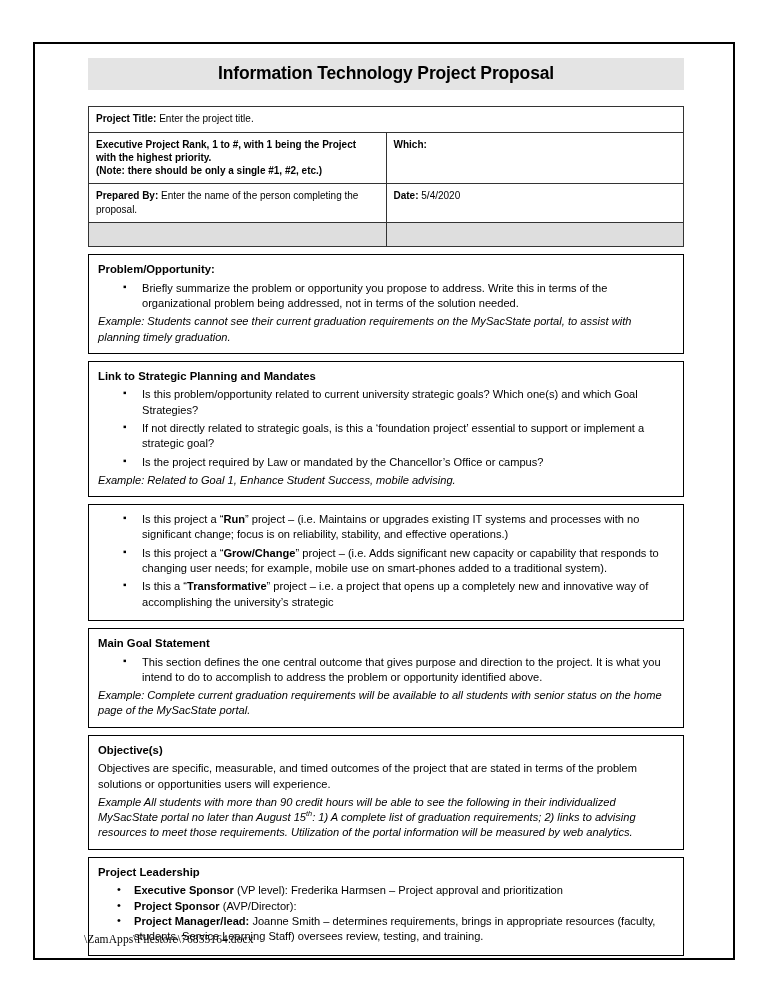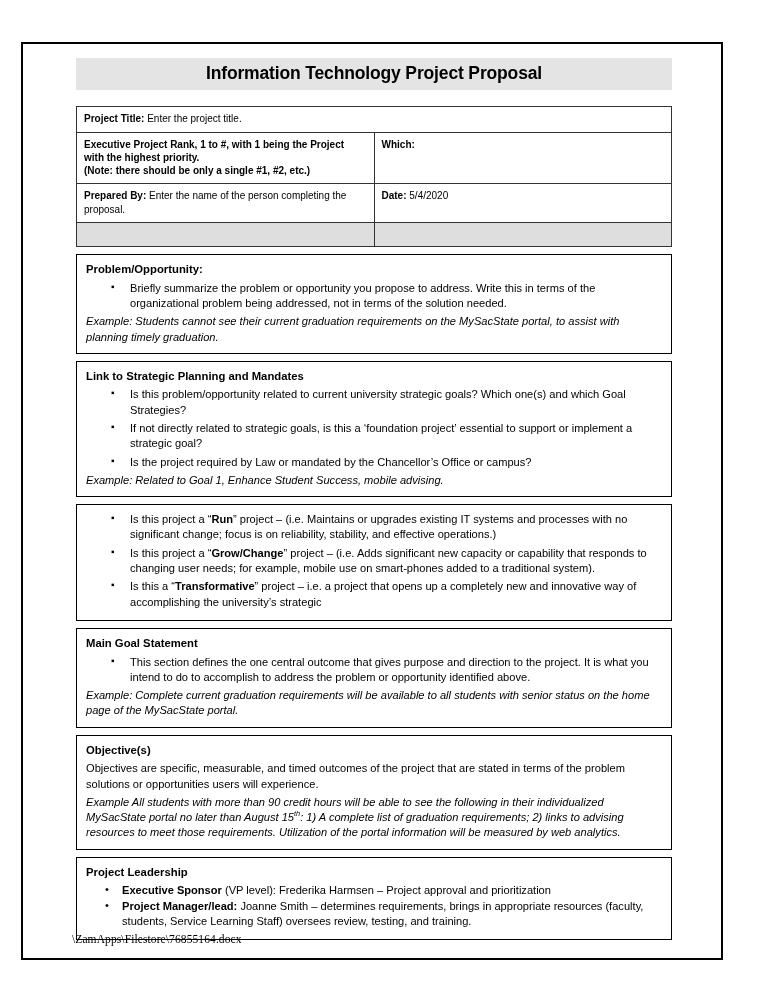--- a/index.html
+++ b/index.html
@@ -11,21 +11,21 @@
     width: 768px;
     height: 994px;
     font-family: "Liberation Sans", sans-serif;
     color: #000000;
     overflow: hidden;
   }
 
   
   #page-sheet {
     position: absolute;
-    left: 21px;
+    left: 33px;
     top: 42px;
     width: 702px;
     height: 918px;
     border: 2px solid #000000;
     background: #ffffff;
     box-sizing: border-box;
   }
 
   #page-body {
     position: absolute;
@@ -230,20 +230,21 @@
     <div class="section">
       <div class="sec-title">Objective(s)</div>
       <div class="plain-para">Objectives are specific, measurable, and timed outcomes of the project that are stated in terms of the problem solutions or opportunities users will experience.</div>
       <div class="example"><span>Example All students with more than 90 credit hours will be able to see the following in their individualized MySacState portal no later than August 15</span><sup>th</sup><span>: 1) A complete list of graduation requirements; 2) links to advising resources to meet those requirements. Utilization of the portal information will be measured by web analytics.</span></div>
     </div>
 
     <div class="section">
       <div class="sec-title">Project Leadership</div>
       <ul class="bullets rd">
         <li><b>Executive Sponsor</b><span> (VP level): Frederika Harmsen – Project approval and prioritization</span></li>
+        <li><b>Project Sponsor</b><span> (AVP/Director):</span></li>
         <li><b>Project Manager/lead:</b><span> Joanne Smith – determines requirements, brings in appropriate resources (faculty, students, Service Learning Staff) oversees review, testing, and training.</span></li>
       </ul>
     </div>
 
   </div>
 
   <div id="doc-footer">\ZamApps\Filestore\76855164.docx</div>
 </div>
 
 </body></html>

